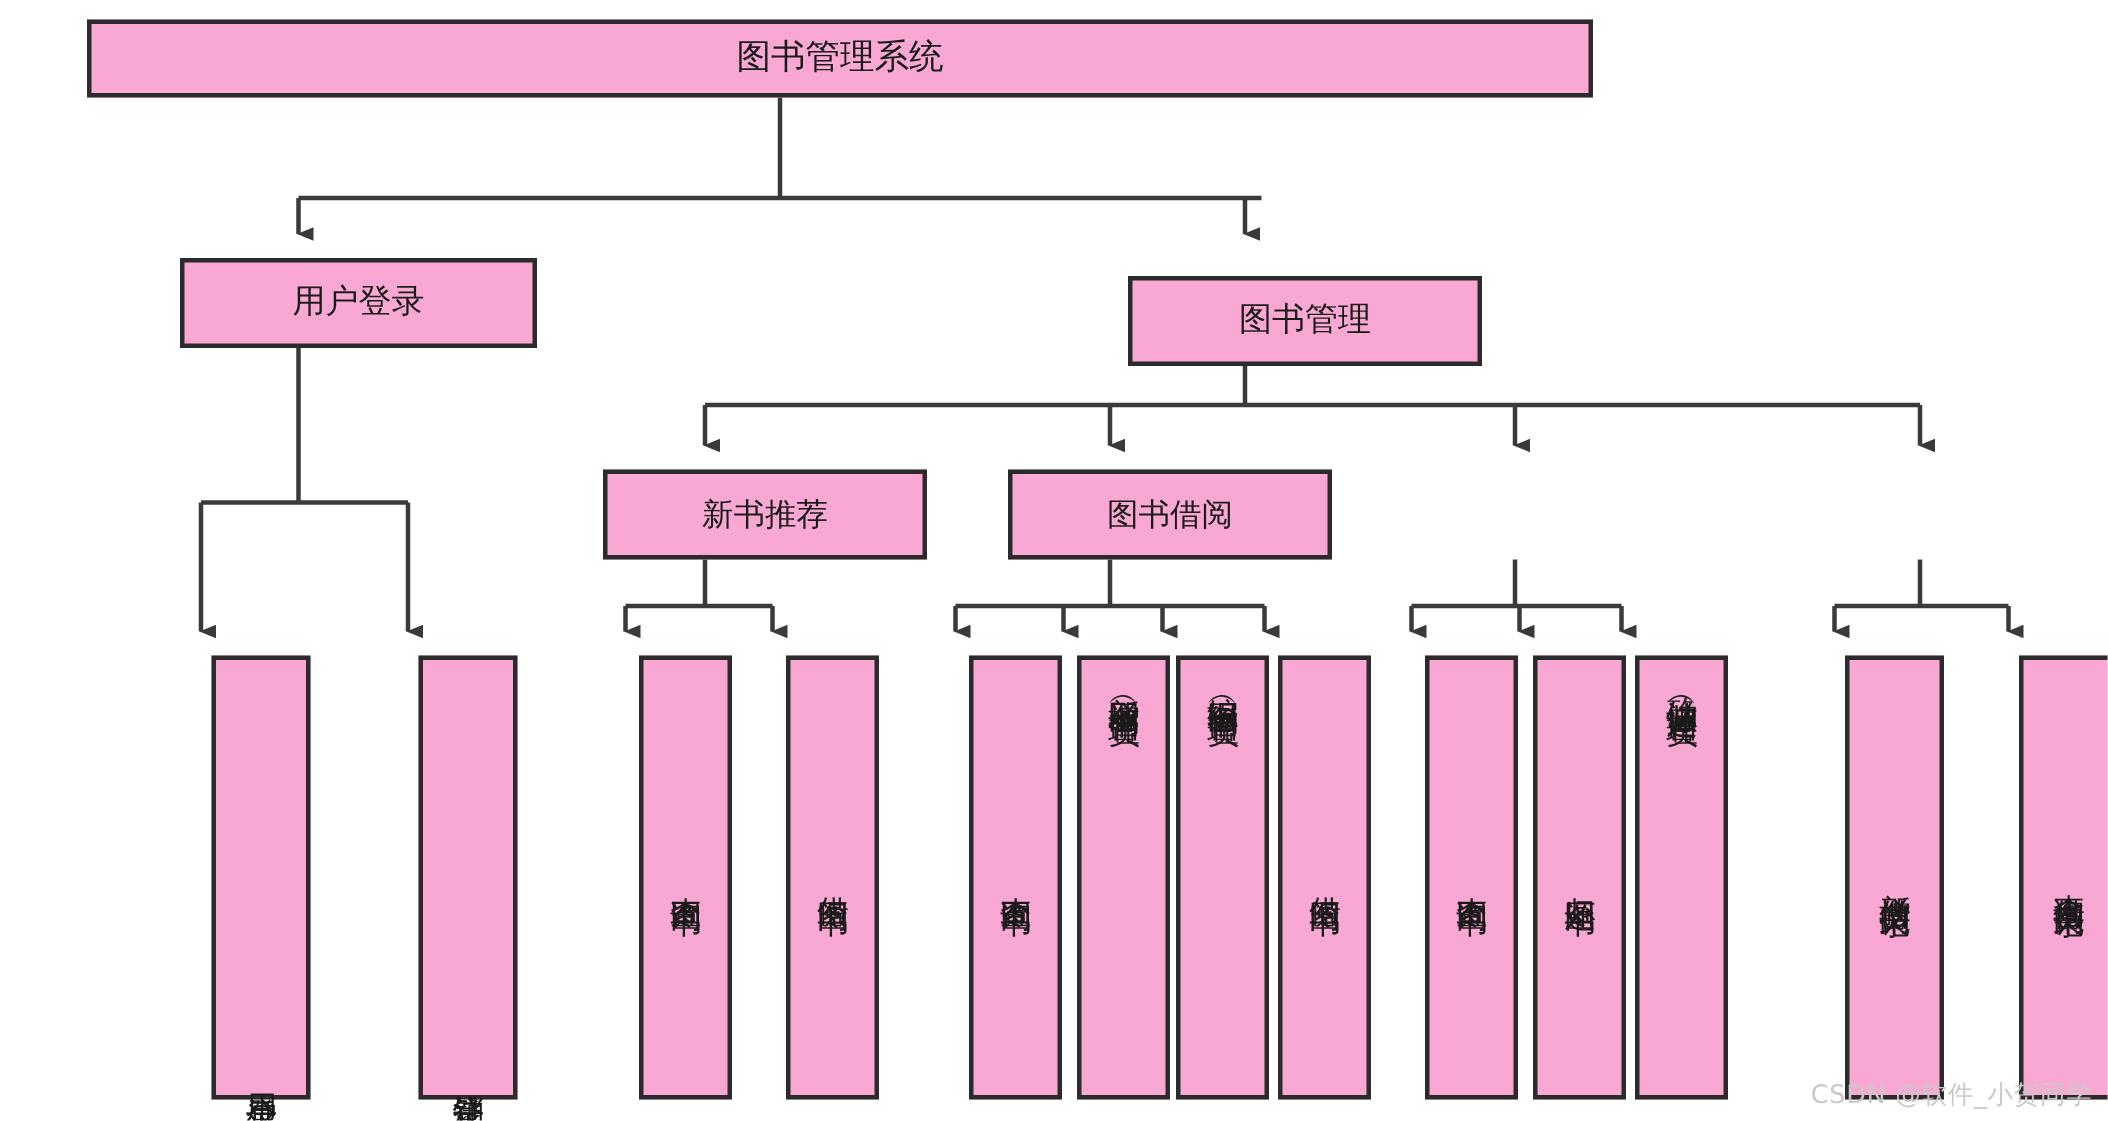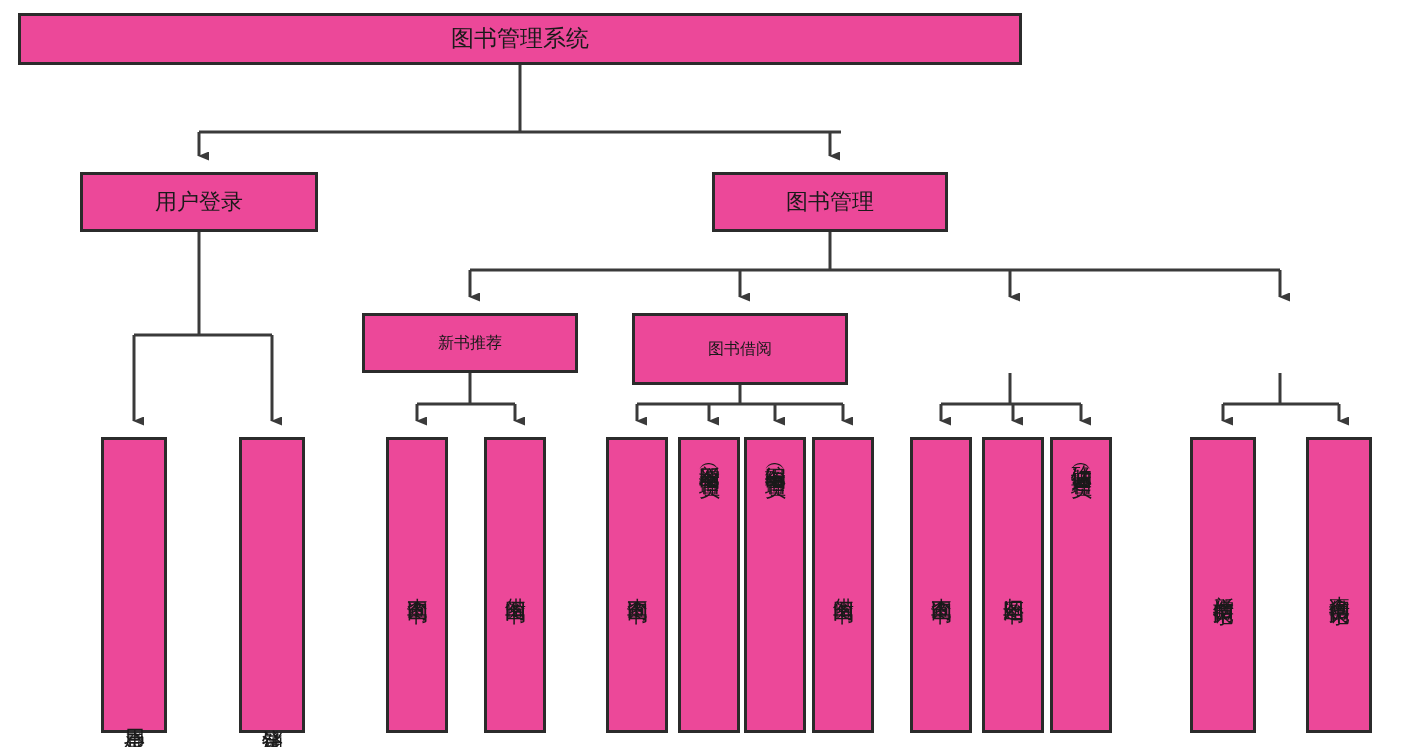--- a/index.html
+++ b/index.html
@@ -13,31 +13,32 @@
   }
   #diagram{
     position:absolute;
     left:0;top:0;
     width:1405px;height:747px;
   }
   .node{
     position:absolute;
     box-sizing:border-box;
     border:3px solid #2b2b2b;
-    background:#ec4899;
+    background:#f9a8d4;
     display:flex;
     align-items:center;
     justify-content:center;
     color:#1a1a1a;
     line-height:1.18;
     text-align:center;
+    margin-left:40px;
   }
   .node.level0{font-size:23px;}
   .node.level1{font-size:22px;}
-  .node.level2{font-size:16px;}
+  .node.level2{font-size:21px;}
   .node.leaf{
     font-size:21px;
     padding:6px 0;
   }
   .vtext{
     writing-mode:vertical-rl;
     text-orientation:upright;
     letter-spacing:2px;
     white-space:nowrap;
     display:block;
@@ -119,25 +120,25 @@
       <path d="M1223,404 L1339,404"></path>
       <path d="M1223,404 L1223,421" marker-end="url(#arrow)"></path>
       <path d="M1339,404 L1339,421" marker-end="url(#arrow)"></path>
     </g>
   </svg>
 
   <div class="node level0" style="left:18px;top:13px;width:1004px;height:52px;">图书管理系统</div>
 
   <div class="node level1" style="left:80px;top:172px;width:238px;height:60px;">用户登录</div>
 
-  <div class="node level1" style="left:712px;top:172px;width:236px;height:60px;">图书管理</div>
+  <div class="node level1" style="left:712px;top:184px;width:236px;height:60px;">图书管理</div>
 
   <div class="node level2" style="left:362px;top:313px;width:216px;height:60px;">新书推荐</div>
 
-  <div class="node level2" style="left:632px;top:313px;width:216px;height:72px;">图书借阅</div>
+  <div class="node level2" style="left:632px;top:313px;width:216px;height:60px;">图书借阅</div>
 
 
 
   <div class="node leaf" style="left:101px;top:437px;width:66px;height:296px;">
     <span class="leaf-inner align-bottom">
       <span class="vtext">用户登录</span>
     </span>
   </div>
 
   <div class="node leaf" style="left:239px;top:437px;width:66px;height:296px;">
@@ -205,14 +206,15 @@
       <span class="vtext">新增借阅记录</span>
     </span>
   </div>
 
   <div class="node leaf" style="left:1306px;top:437px;width:66px;height:296px;">
     <span class="leaf-inner align-center">
       <span class="vtext">查询借阅记录</span>
     </span>
   </div>
 
+  <div class="watermark">CSDN @软件_小贺同学</div>
 
 </div>
 
 </body></html>

